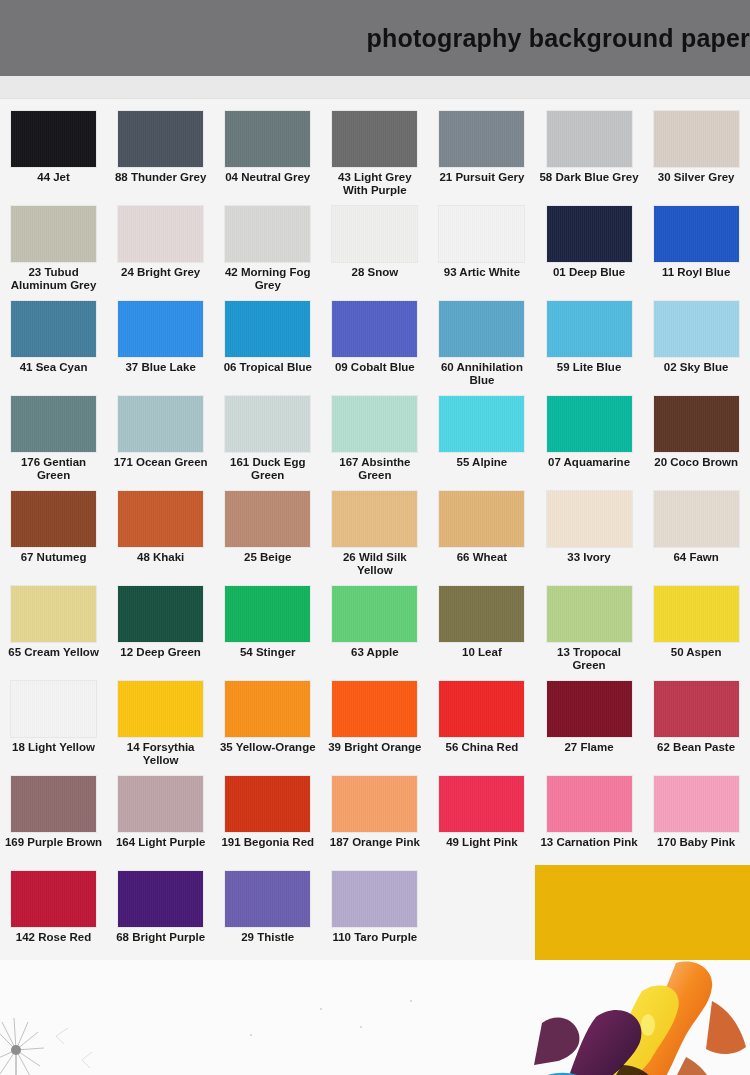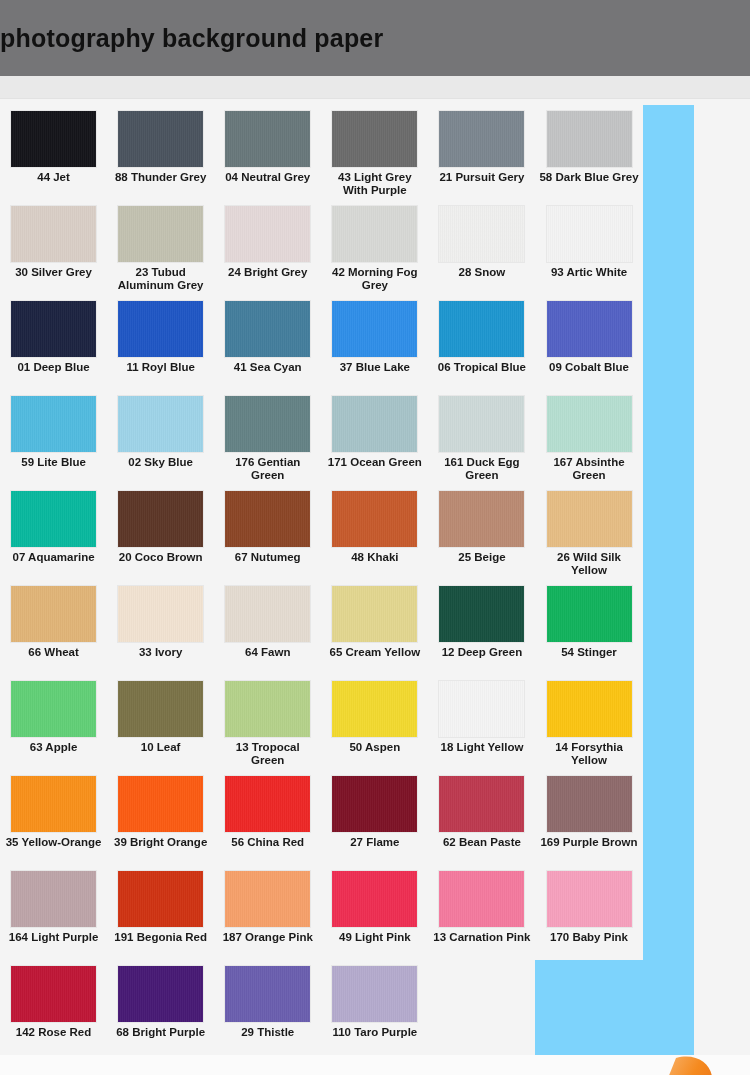--- a/index.html
+++ b/index.html
@@ -19,21 +19,21 @@
     height: 1075px;
     position: relative;
     background: #fdfdfd;
   }
   
   .header {
     height: 76px;
     background: #757577;
     display: flex;
     align-items: center;
-    justify-content: flex-start;
+    justify-content: flex-end;
     position: relative;
   }
   .header-title {
     font-size: 25px;
     font-weight: bold;
     color: #111111;
     letter-spacing: 0.2px;
     font-family: "Liberation Sans", sans-serif;
   }
   .header-underline {
@@ -41,24 +41,24 @@
     background: #e9e9e9;
     border-bottom: 1px solid #e2e2e2;
   }
   
   .grid-wrap {
     background: #f4f4f4;
     padding: 6px 0 0 0;
     position: relative;
   }
   .grid {
-    width: 694px;
+    width: 750px;
     display: flex;
     flex-wrap: wrap;
-    background: #7dd3fc;
+    background: #eab308;
   }
   .cell {
     width: 107.1px;
     height: 95px;
     box-sizing: border-box;
     display: flex;
     flex-direction: column;
     align-items: center;
     background: #f4f4f4;
     position: relative;
@@ -194,20 +194,24 @@
         </div>
         <div class="cell">
           <div class="swatch" style="background: rgb(29, 150, 207);"></div>
           <div class="label">06 Tropical Blue</div>
         </div>
         <div class="cell">
           <div class="swatch" style="background: rgb(83, 97, 196);"></div>
           <div class="label">09 Cobalt Blue</div>
         </div>
         <div class="cell">
+          <div class="swatch" style="background: rgb(91, 166, 201);"></div>
+          <div class="label">60 Annihilation Blue</div>
+        </div>
+        <div class="cell">
           <div class="swatch" style="background: rgb(81, 187, 223);"></div>
           <div class="label">59 Lite Blue</div>
         </div>
         <div class="cell">
           <div class="swatch" style="background: rgb(158, 211, 232);"></div>
           <div class="label">02 Sky Blue</div>
         </div>
         <div class="cell">
           <div class="swatch" style="background: rgb(100, 130, 133);"></div>
           <div class="label">176 Gentian Green</div>
@@ -216,20 +220,24 @@
           <div class="swatch" style="background: rgb(166, 195, 200);"></div>
           <div class="label">171 Ocean Green</div>
         </div>
         <div class="cell">
           <div class="swatch" style="background: rgb(205, 217, 216);"></div>
           <div class="label">161 Duck Egg Green</div>
         </div>
         <div class="cell">
           <div class="swatch" style="background: rgb(181, 222, 208);"></div>
           <div class="label">167 Absinthe Green</div>
+        </div>
+        <div class="cell">
+          <div class="swatch" style="background: rgb(79, 214, 228);"></div>
+          <div class="label">55 Alpine</div>
         </div>
         <div class="cell">
           <div class="swatch" style="background: rgb(8, 184, 158);"></div>
           <div class="label">07 Aquamarine</div>
         </div>
         <div class="cell">
           <div class="swatch" style="background: rgb(92, 54, 39);"></div>
           <div class="label">20 Coco Brown</div>
         </div>
         <div class="cell">

